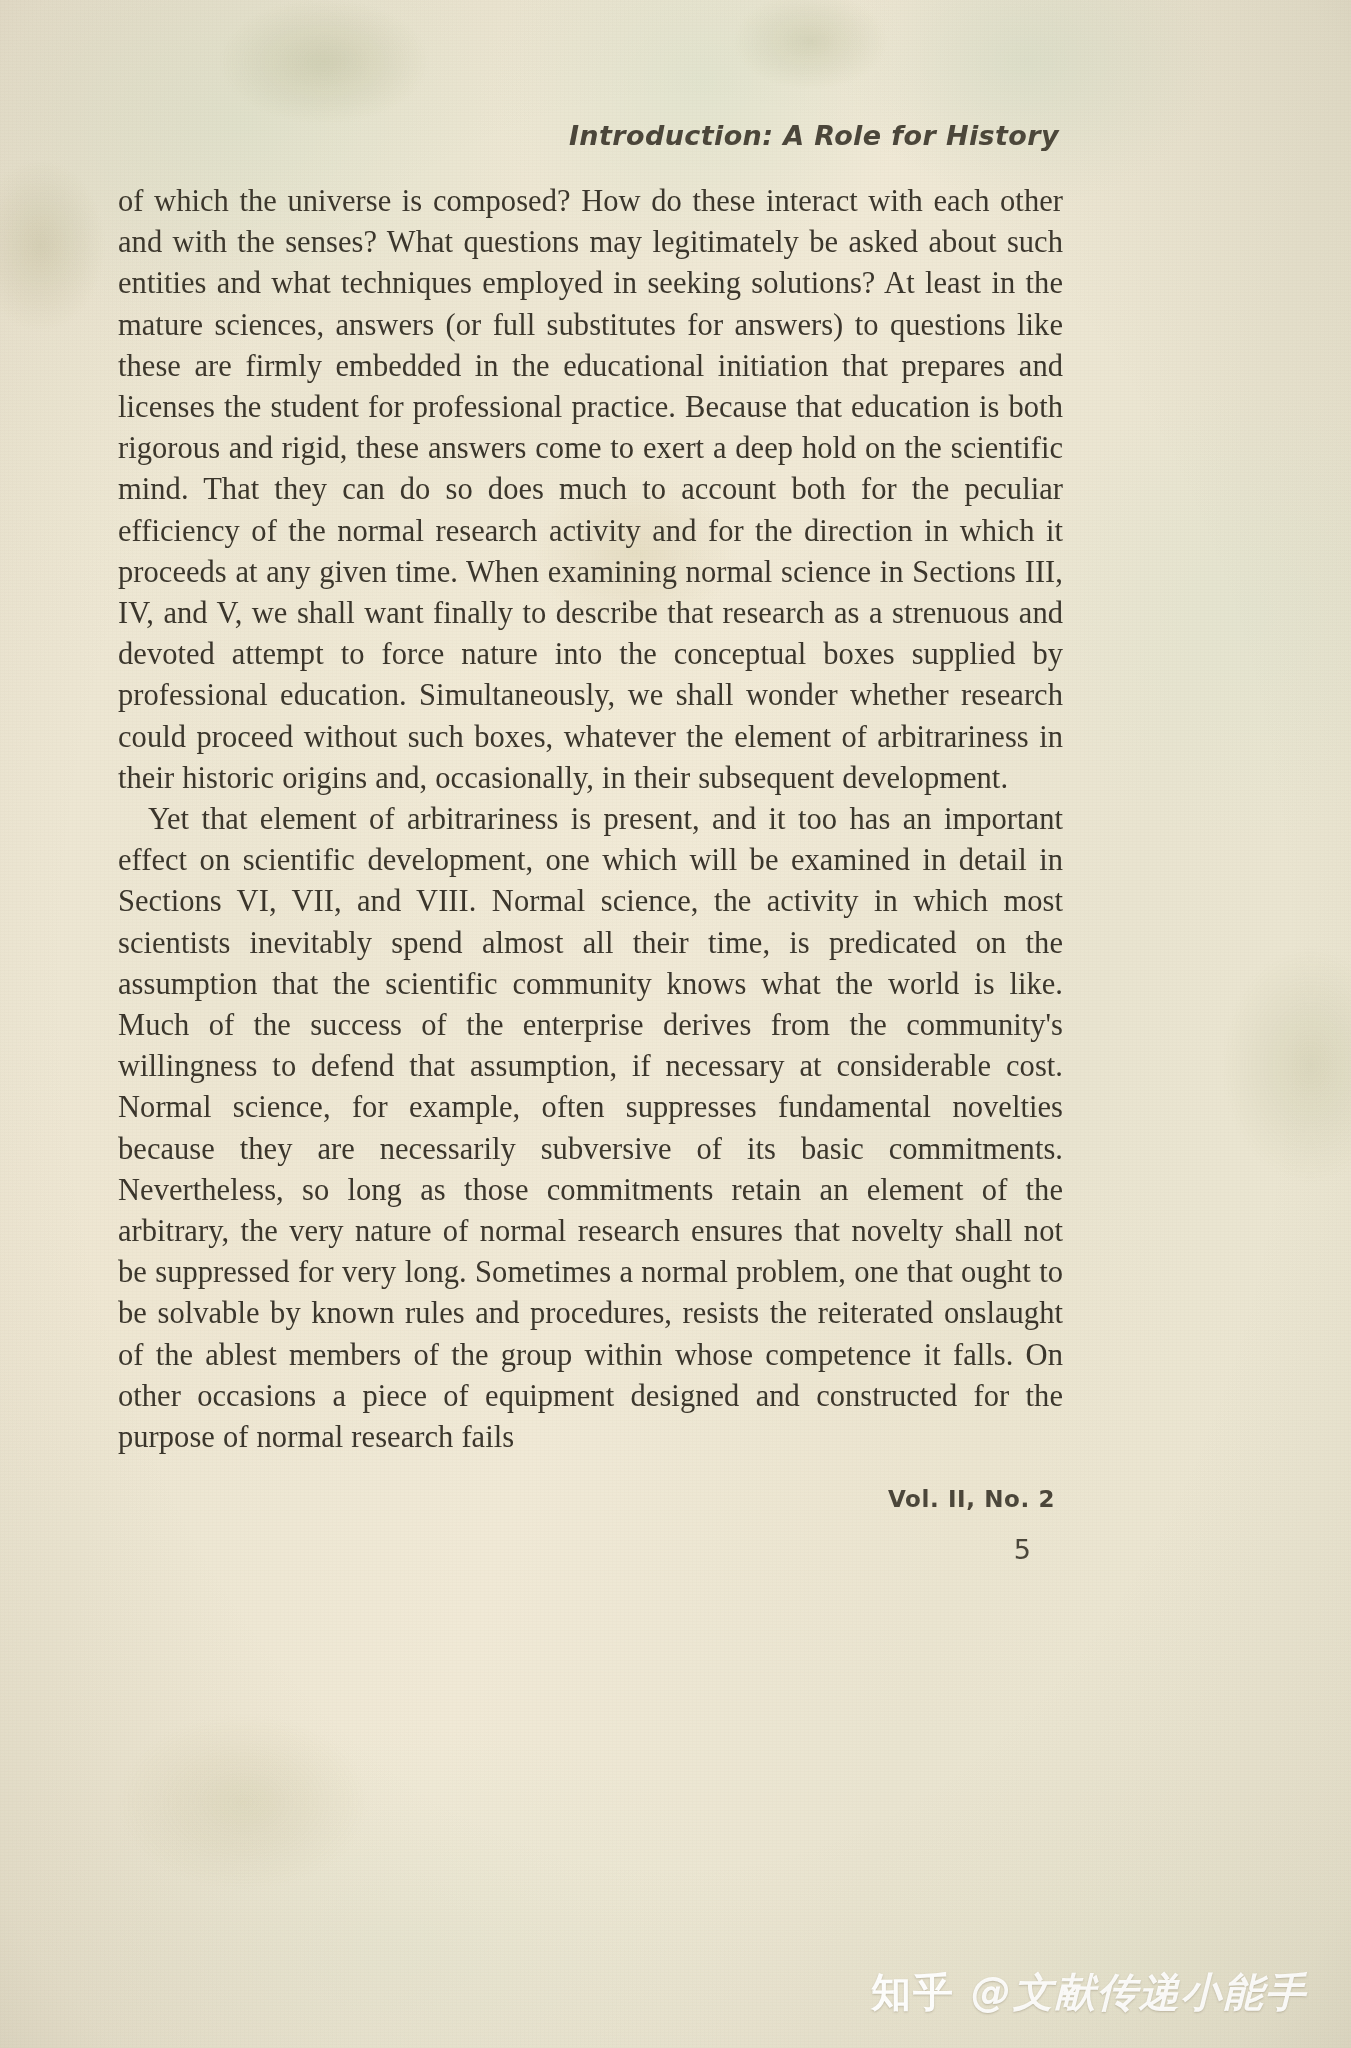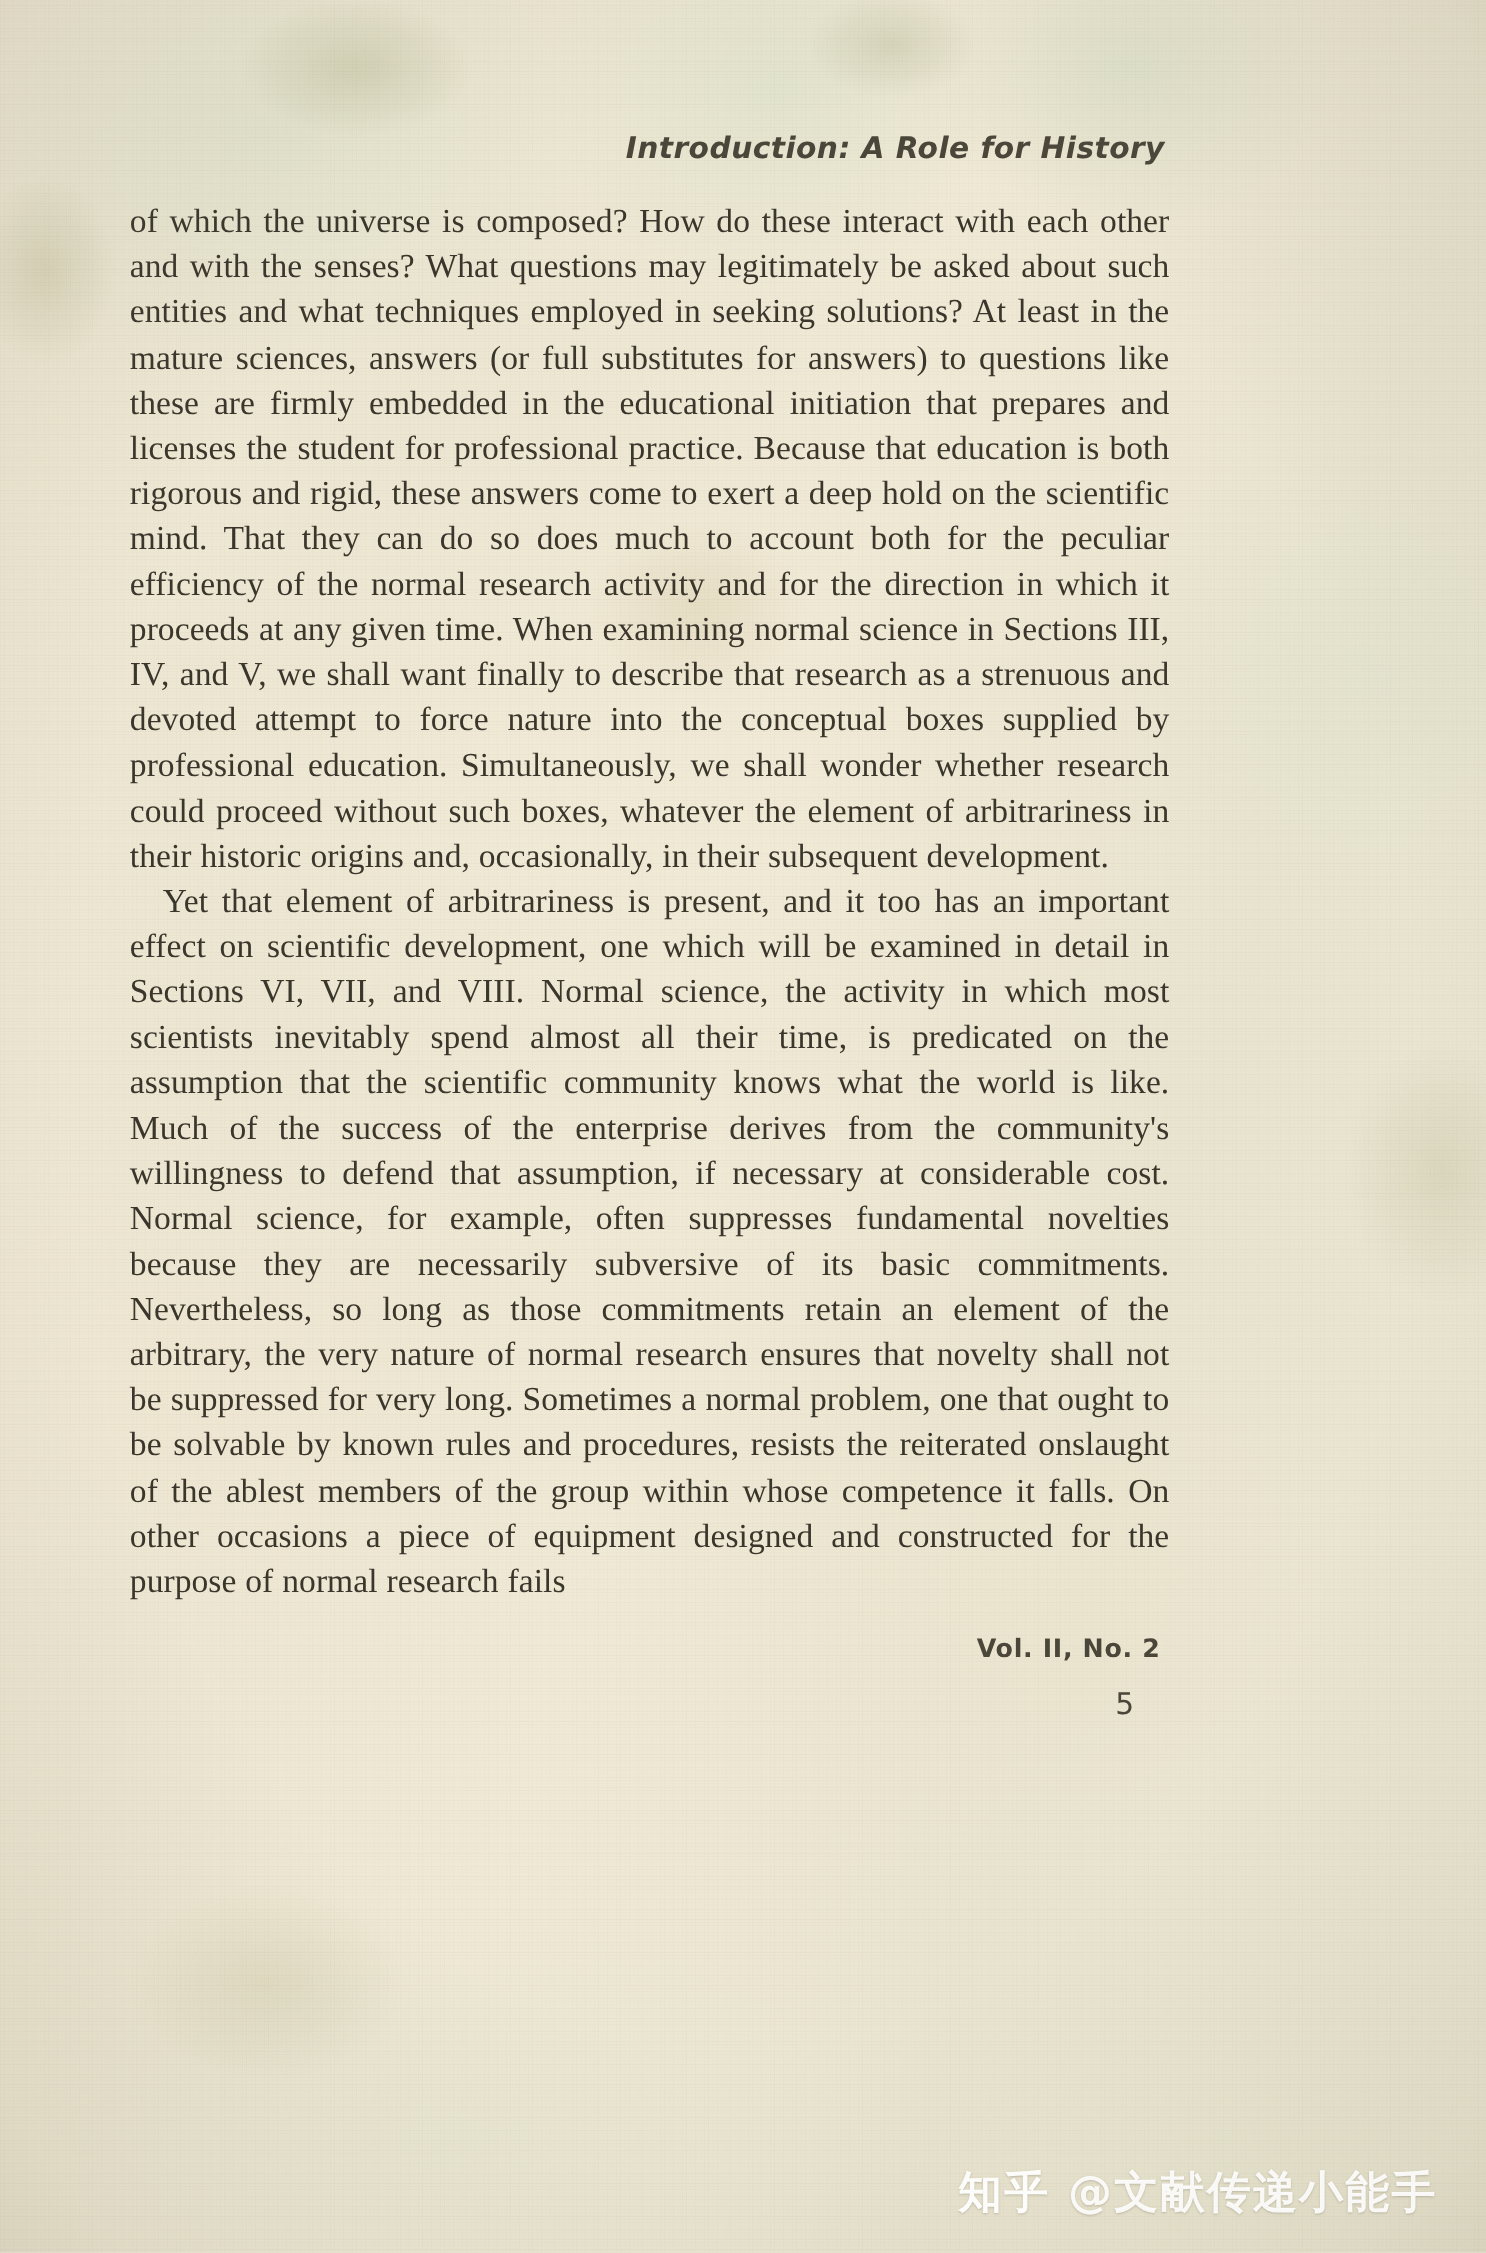--- a/index.html
+++ b/index.html
@@ -129,21 +129,21 @@
     font-weight: 700;
     color: rgba(255,255,255,0.92);
     text-shadow: 0 1px 2px rgba(120,112,88,0.35);
     letter-spacing: 2px;
     white-space: nowrap;
     display: flex;
     align-items: center;
     gap: 16px;
   }
   #watermark .wm-logo { color: rgba(255,255,255,0.95); }
-  #watermark .wm-handle { color: rgba(255,255,255,0.9); }
+  #watermark .wm-handle { color: rgba(255,255,255,0.9); font-style: italic; }
 </style>
 </head>
 <body>
 
 <div id="page">
 
   <div id="paper-base"></div>
   <div id="paper-spots"></div>
   <div id="paper-grain"></div>
 

